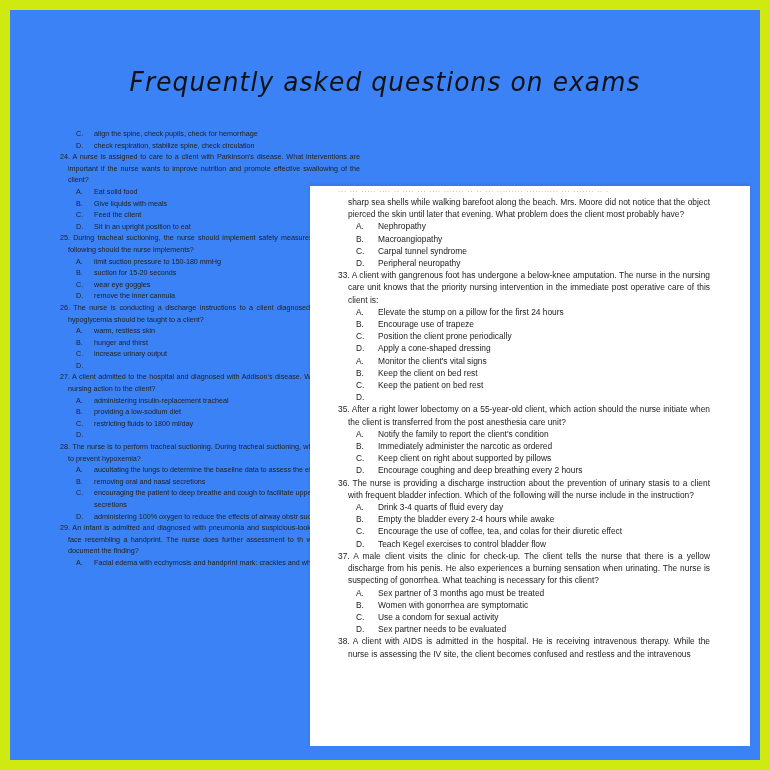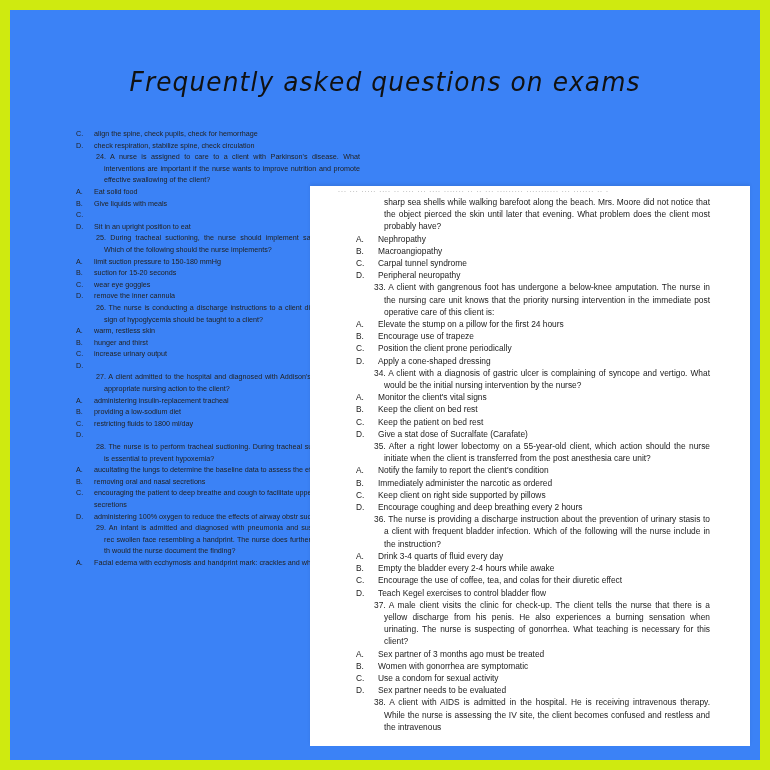--- a/index.html
+++ b/index.html
@@ -6,21 +6,21 @@
   body { width: 770px; height: 770px; background: #cfea10; position: relative; overflow: hidden; }
   .frame { position: absolute; left: 10px; top: 10px; width: 750px; height: 750px; background: #3b82f6; overflow: hidden; }
   .title { position: absolute; left: 0; top: 56px; width: 750px; text-align: center;
            font-family: "DejaVu Sans", sans-serif; font-size: 27px; font-weight: 300; letter-spacing: 1.2px; color: #111;
            transform: scaleX(0.92); transform-origin: center; font-style: italic; }
   .page { position: absolute; font-family: "Liberation Sans", sans-serif; color: #222; }
   .page-left { left: 50px; top: 118px; width: 300px; height: 470px; overflow: hidden; font-size: 7.2px; line-height: 11.6px; }
   .page-right { left: 300px; top: 176px; width: 440px; height: 560px; overflow: hidden; font-size: 8.4px; line-height: 12.2px;
                 background: #fff; box-shadow: 0 -2px 3px rgba(0,0,0,0.08); }
   .page-right .inner { padding: 0 40px 0 28px; }
-  .q { text-align: justify; padding-left: 10px; text-indent: -10px; margin-left: 36px; }
+  .q { text-align: justify; padding-left: 10px; text-indent: -10px; }
   .opt { display: flex; padding-left: 18px; }
   .opt .letter { width: 22px; flex: none; }
   .opt .text { flex: 1; }
   .page-left .q { padding-left: 8px; text-indent: -8px; }
   .page-left .opt { padding-left: 16px; }
   .page-left .opt .letter { width: 18px; }
   .clip-top { color: #999; font-size: 7px; line-height: 8px; letter-spacing: 1px; overflow: hidden; white-space: nowrap; height: 8px; margin-bottom: 2px; }
 </style>
 </head>
 <body>
@@ -42,20 +42,21 @@
         <div class="opt">
           <span class="letter">A.</span>
           <span class="text">Eat solid food</span>
         </div>
         <div class="opt">
           <span class="letter">B.</span>
           <span class="text">Give liquids with meals</span>
         </div>
         <div class="opt">
           <span class="letter">C.</span>
+          <span class="text">Feed the client</span>
         </div>
         <div class="opt">
           <span class="letter">D.</span>
           <span class="text">Sit in an upright position to eat</span>
         </div>
         <div class="q">25. During tracheal suctioning, the nurse should implement safety measures. Which of the following should the nurse implements?</div>
         <div class="opt">
           <span class="letter">A.</span>
           <span class="text">limit suction pressure to 150-180 mmHg</span>
         </div>
@@ -159,49 +160,47 @@
             <span class="text">Encourage use of trapeze</span>
           </div>
           <div class="opt">
             <span class="letter">C.</span>
             <span class="text">Position the client prone periodically</span>
           </div>
           <div class="opt">
             <span class="letter">D.</span>
             <span class="text">Apply a cone-shaped dressing</span>
           </div>
-          <div class="q">34. A client with a diagnosis of gastric ulcer is complaining of syncope and vertigo. What would be the initial nursing intervention by the nurse?</div>
           <div class="opt">
             <span class="letter">A.</span>
             <span class="text">Monitor the client's vital signs</span>
           </div>
           <div class="opt">
             <span class="letter">B.</span>
             <span class="text">Keep the client on bed rest</span>
           </div>
           <div class="opt">
             <span class="letter">C.</span>
             <span class="text">Keep the patient on bed rest</span>
           </div>
           <div class="opt">
             <span class="letter">D.</span>
-            <span class="text">Give a stat dose of Sucralfate (Carafate)</span>
           </div>
           <div class="q">35. After a right lower lobectomy on a 55-year-old client, which action should the nurse initiate when the client is transferred from the post anesthesia care unit?</div>
           <div class="opt">
             <span class="letter">A.</span>
             <span class="text">Notify the family to report the client's condition</span>
           </div>
           <div class="opt">
             <span class="letter">B.</span>
             <span class="text">Immediately administer the narcotic as ordered</span>
           </div>
           <div class="opt">
             <span class="letter">C.</span>
-            <span class="text">Keep client on right side supported by pillows</span>
+            <span class="text">Keep client on right about supported by pillows</span>
           </div>
           <div class="opt">
             <span class="letter">D.</span>
             <span class="text">Encourage coughing and deep breathing every 2 hours</span>
           </div>
           <div class="q">36. The nurse is providing a discharge instruction about the prevention of urinary stasis to a client with frequent bladder infection. Which of the following will the nurse include in the instruction?</div>
           <div class="opt">
             <span class="letter">A.</span>
             <span class="text">Drink 3-4 quarts of fluid every day</span>
           </div>

